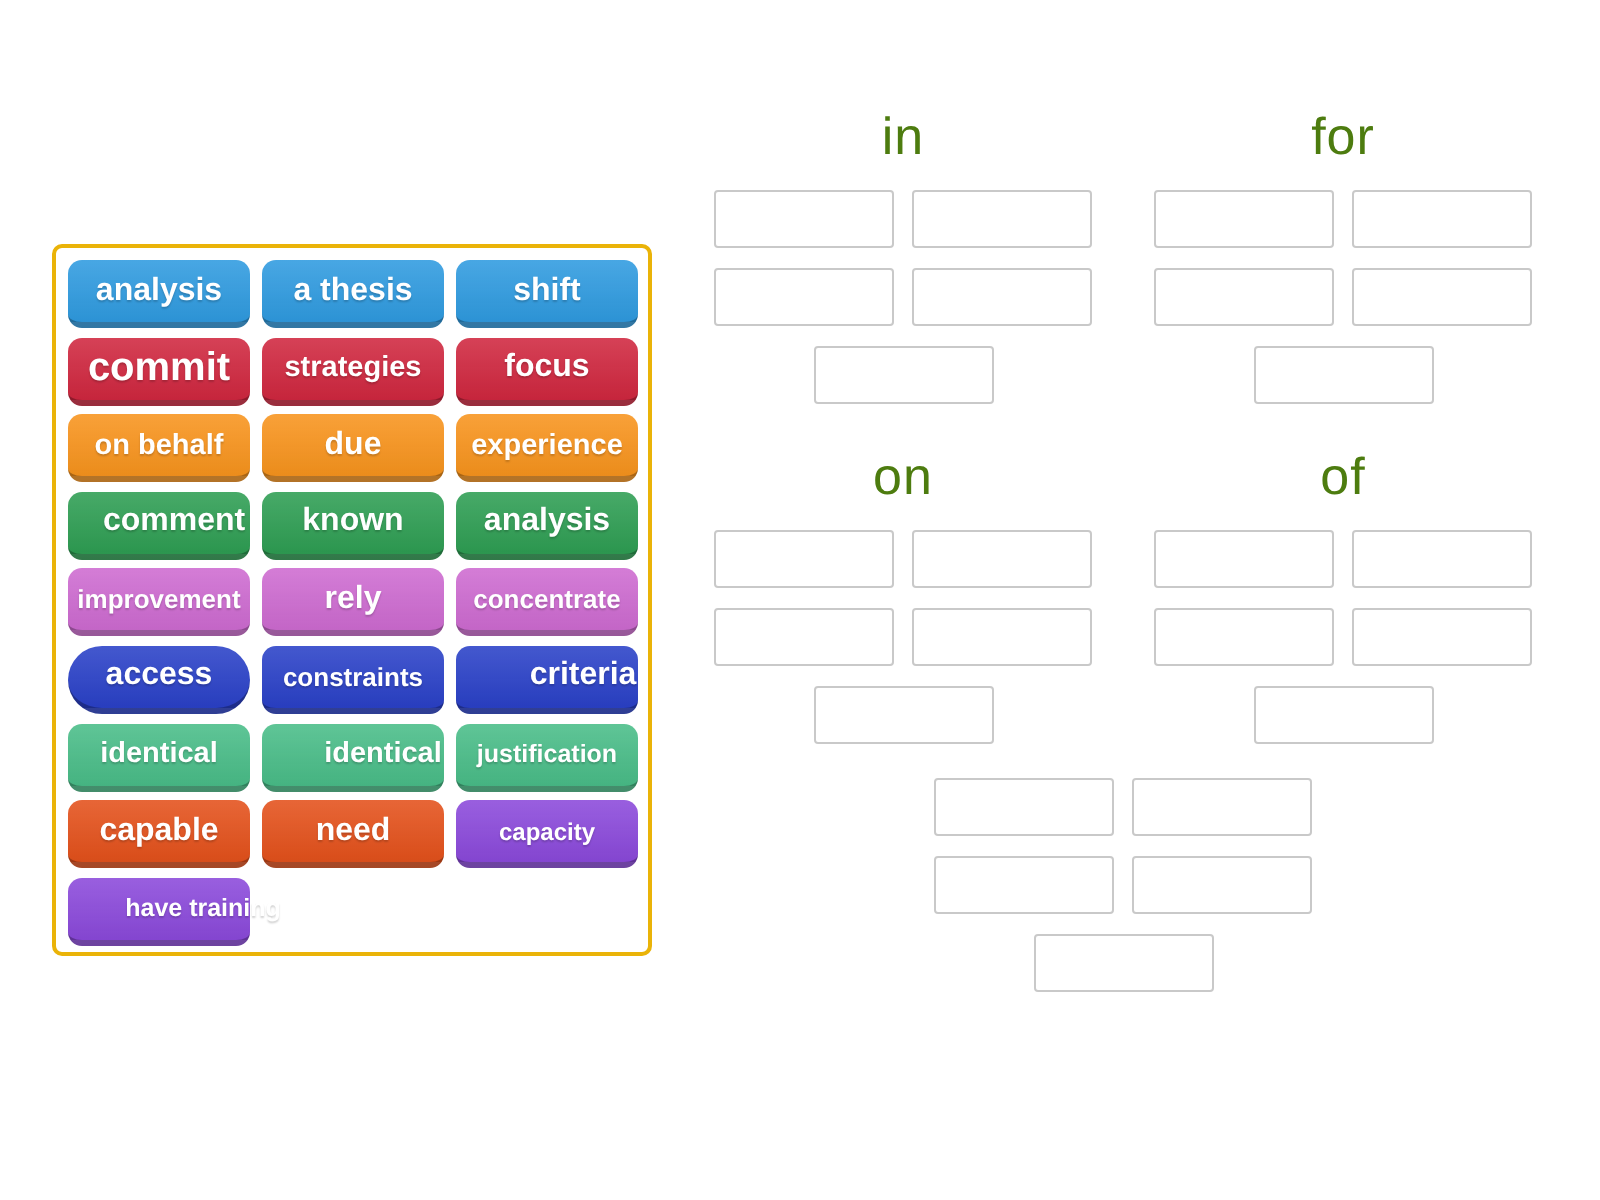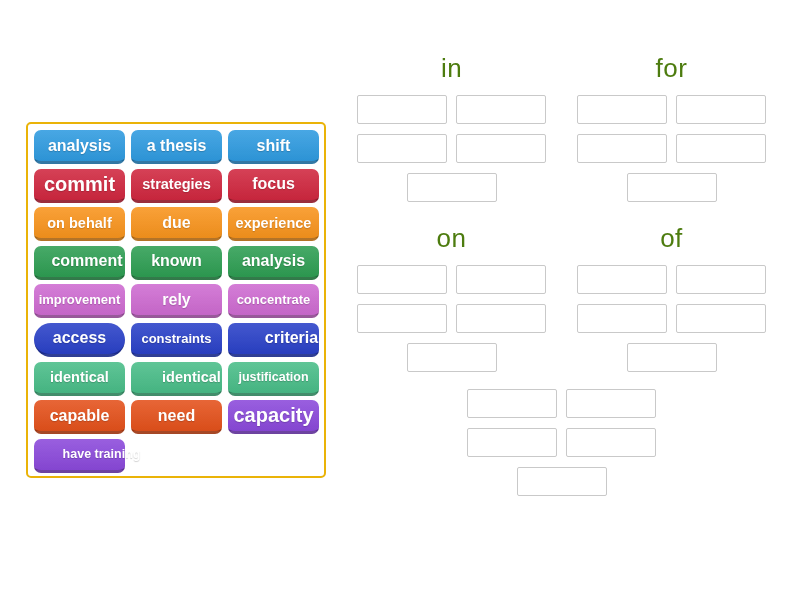--- a/index.html
+++ b/index.html
@@ -115,21 +115,21 @@
         <div class="tile" style="background-color: rgb(206, 107, 209); font-size: 16px;">rely</div>
         <div class="tile" style="background-color: rgb(206, 107, 209); font-size: 13px;">concentrate</div>
         <div class="tile" style="background-color: rgb(42, 65, 200); font-size: 16px; border-radius: 17px;">access</div>
         <div class="tile" style="background-color: rgb(42, 65, 200); font-size: 13px;">constraints</div>
         <div class="tile" style="background-color: rgb(42, 65, 200); font-size: 16px; padding-left: 36px;">criteria</div>
         <div class="tile" style="background-color: rgb(73, 189, 136); font-size: 14.5px;">identical</div>
         <div class="tile" style="background-color: rgb(73, 189, 136); font-size: 14.5px; padding-left: 30px;">identical</div>
         <div class="tile" style="background-color: rgb(73, 189, 136); font-size: 12.5px;">justification</div>
         <div class="tile" style="background-color: rgb(228, 81, 27); font-size: 16px;">capable</div>
         <div class="tile" style="background-color: rgb(228, 81, 27); font-size: 16px;">need</div>
-        <div class="tile" style="background-color: rgb(139, 73, 219); font-size: 20px;">capacity</div>
+        <div class="tile" style="background-color: rgb(139, 73, 219); font-size: 12px;">capacity</div>
         <div class="tile" style="background-color: rgb(139, 73, 219); font-size: 12.5px; padding-left: 44px;">have training</div>
       </div>
   </div>
 
   <section class="group pos-in">
     <h2 class="group-header">in</h2>
     <div class="slot-grid">
         <div class="slot"></div>
         <div class="slot"></div>
         <div class="slot"></div>

